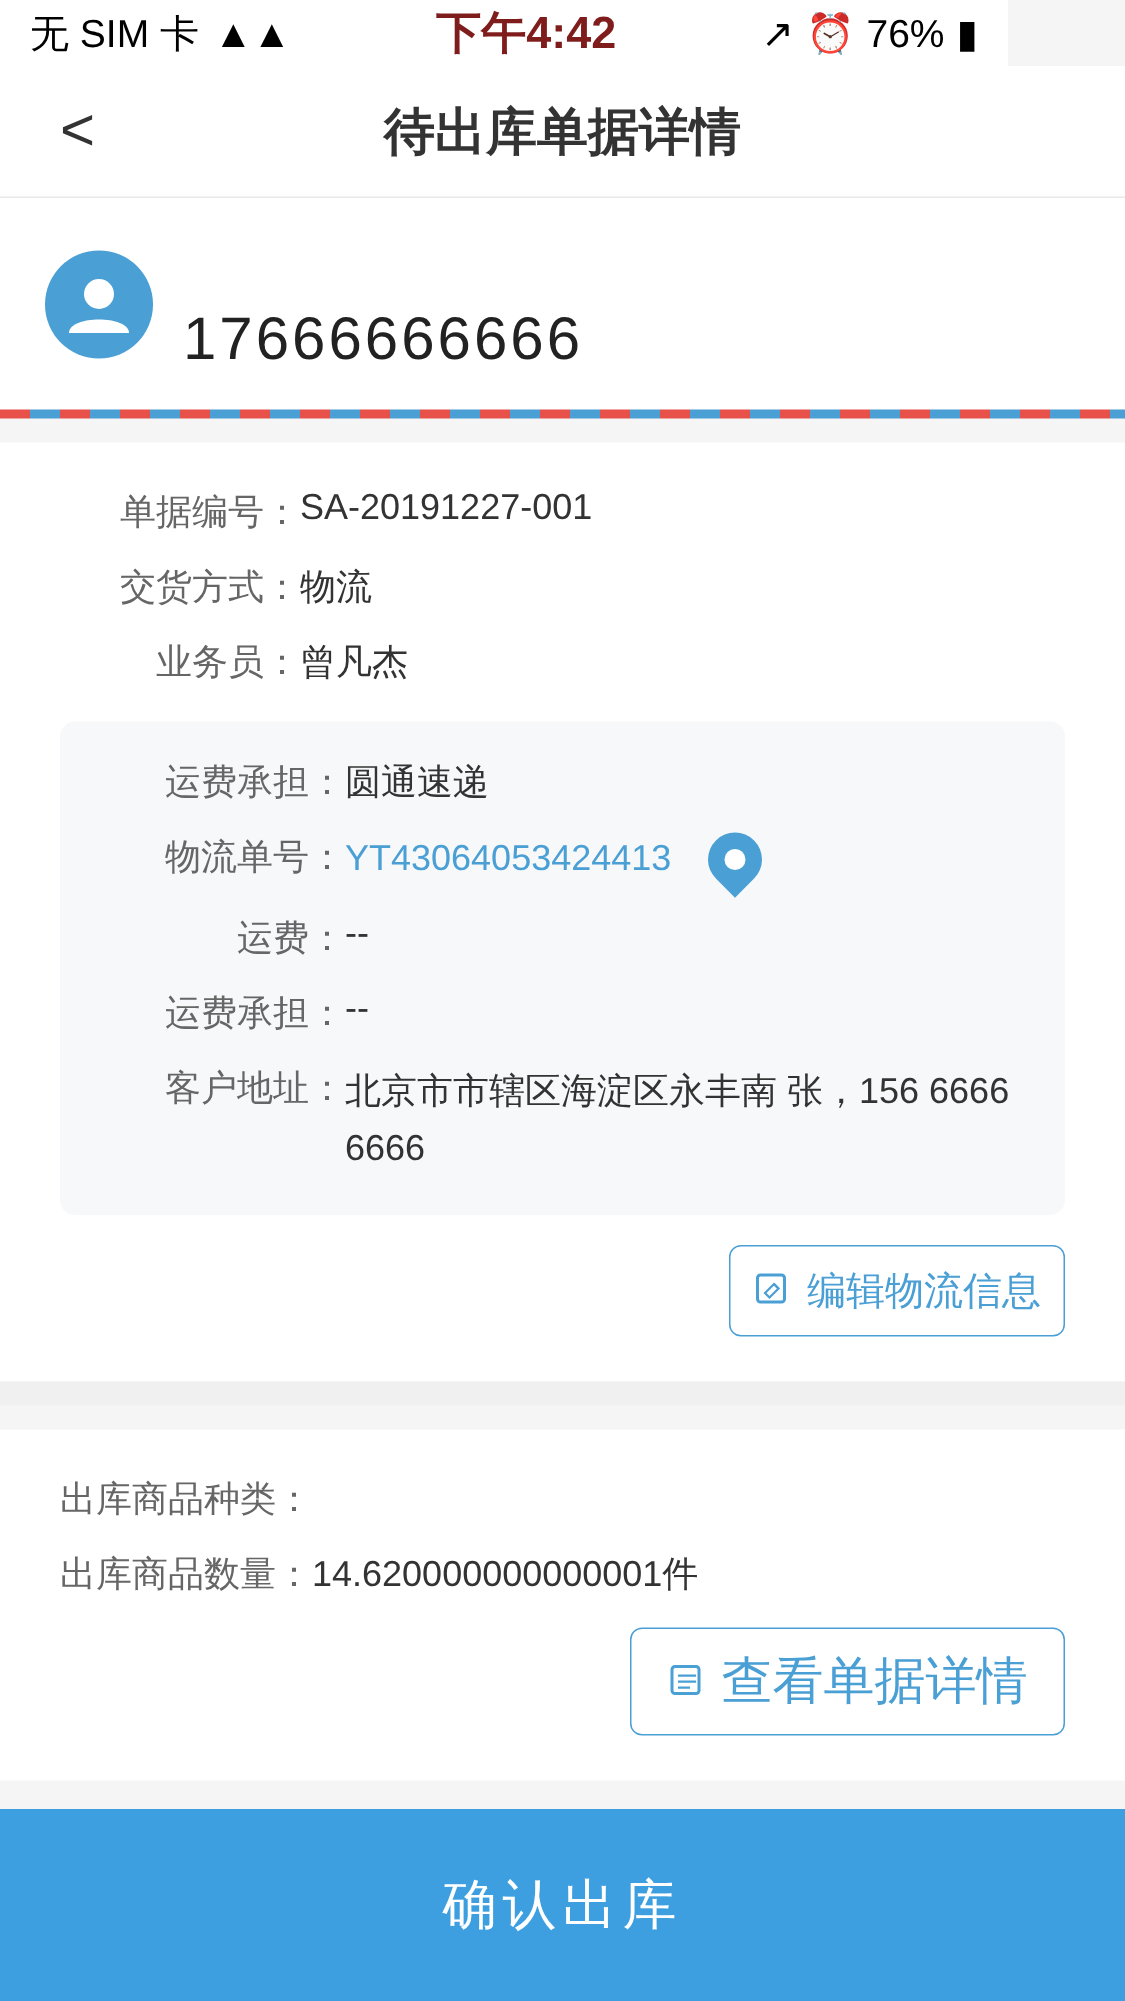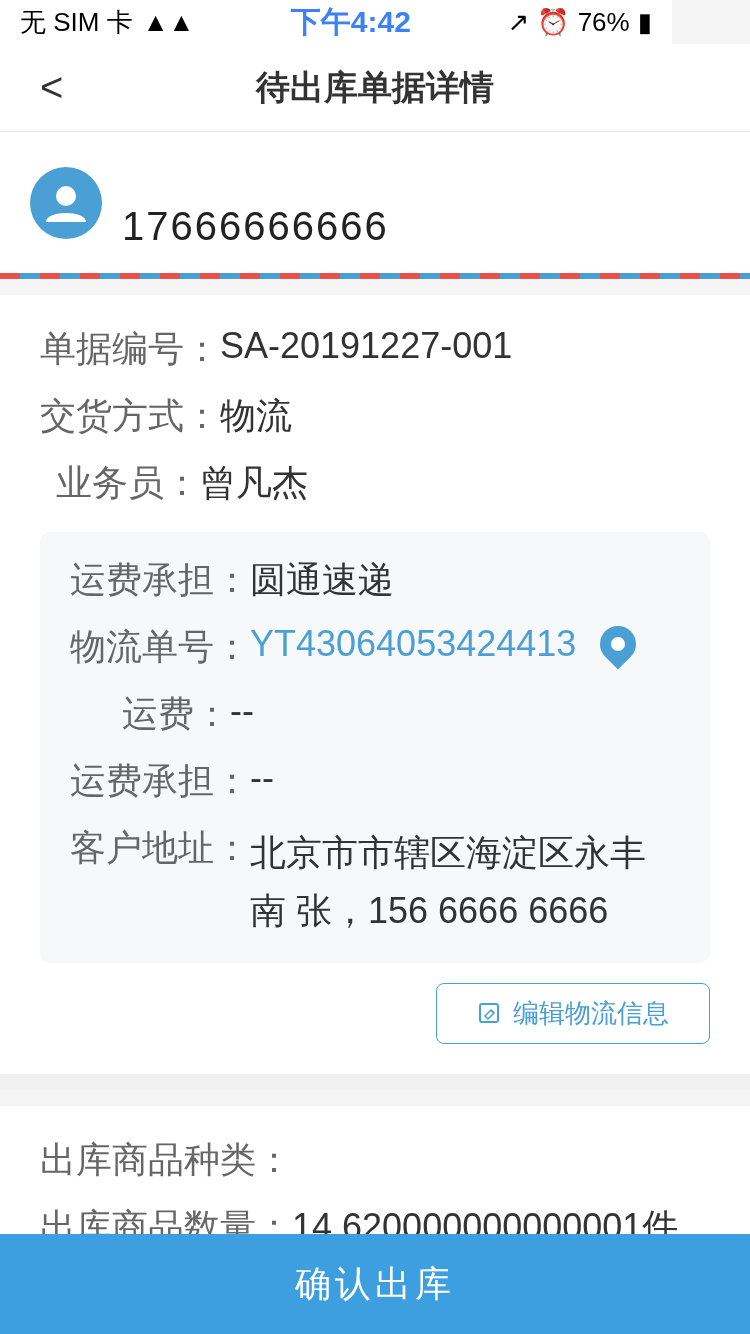--- a/index.html
+++ b/index.html
@@ -28,21 +28,21 @@
     .status-left {
       display: flex;
       align-items: center;
       gap: 10px;
       font-size: 26px;
       color: #000;
     }
     .status-center {
       font-size: 30px;
       font-weight: 600;
-      color: #3b82f6;
+      color: #7f1d1d;
       text-align: right;
     }
     .status-right {
       display: flex;
       align-items: center;
       gap: 8px;
       font-size: 26px;
       color: #000;
     }
     .wifi-icon { font-size: 26px; }
@@ -122,21 +122,21 @@
       background: #f7f8fa;
       border-radius: 10px;
       padding: 24px 30px;
       margin-top: 24px;
     }
 
     .info-row {
       display: flex;
       align-items: flex-start;
       margin-bottom: 18px;
-      font-size: 36px;
+      font-size: 24px;
     }
     .info-row:last-child { margin-bottom: 0; }
     .info-label {
       color: #666;
       min-width: 160px;
       text-align: right;
       flex-shrink: 0;
     }
     .info-value {
       color: #333;
@@ -171,21 +171,21 @@
     }
 
     
     .edit-btn {
       float: right;
       display: inline-flex;
       align-items: center;
       gap: 10px;
       border: 1.5px solid #4a9fd5;
       border-radius: 8px;
-      padding: 12px 40px;
+      padding: 12px 15px;
       color: #4a9fd5;
       font-size: 26px;
       cursor: pointer;
       background: #fff;
     }
     .btn-row {
       display: flex;
       justify-content: flex-end;
       margin-top: 20px;
     }
@@ -202,21 +202,21 @@
       font-size: 34px;
       cursor: pointer;
       background: #fff;
     }
 
     
     .confirm-bar {
       position: fixed;
       bottom: 0;
       width: 750px;
-      height: 100px;
+      height: 128px;
       background: #3d9fe0;
       display: flex;
       align-items: center;
       justify-content: center;
       cursor: pointer;
     }
     .confirm-text {
       font-size: 36px;
       color: #fff;
       font-weight: 500;

